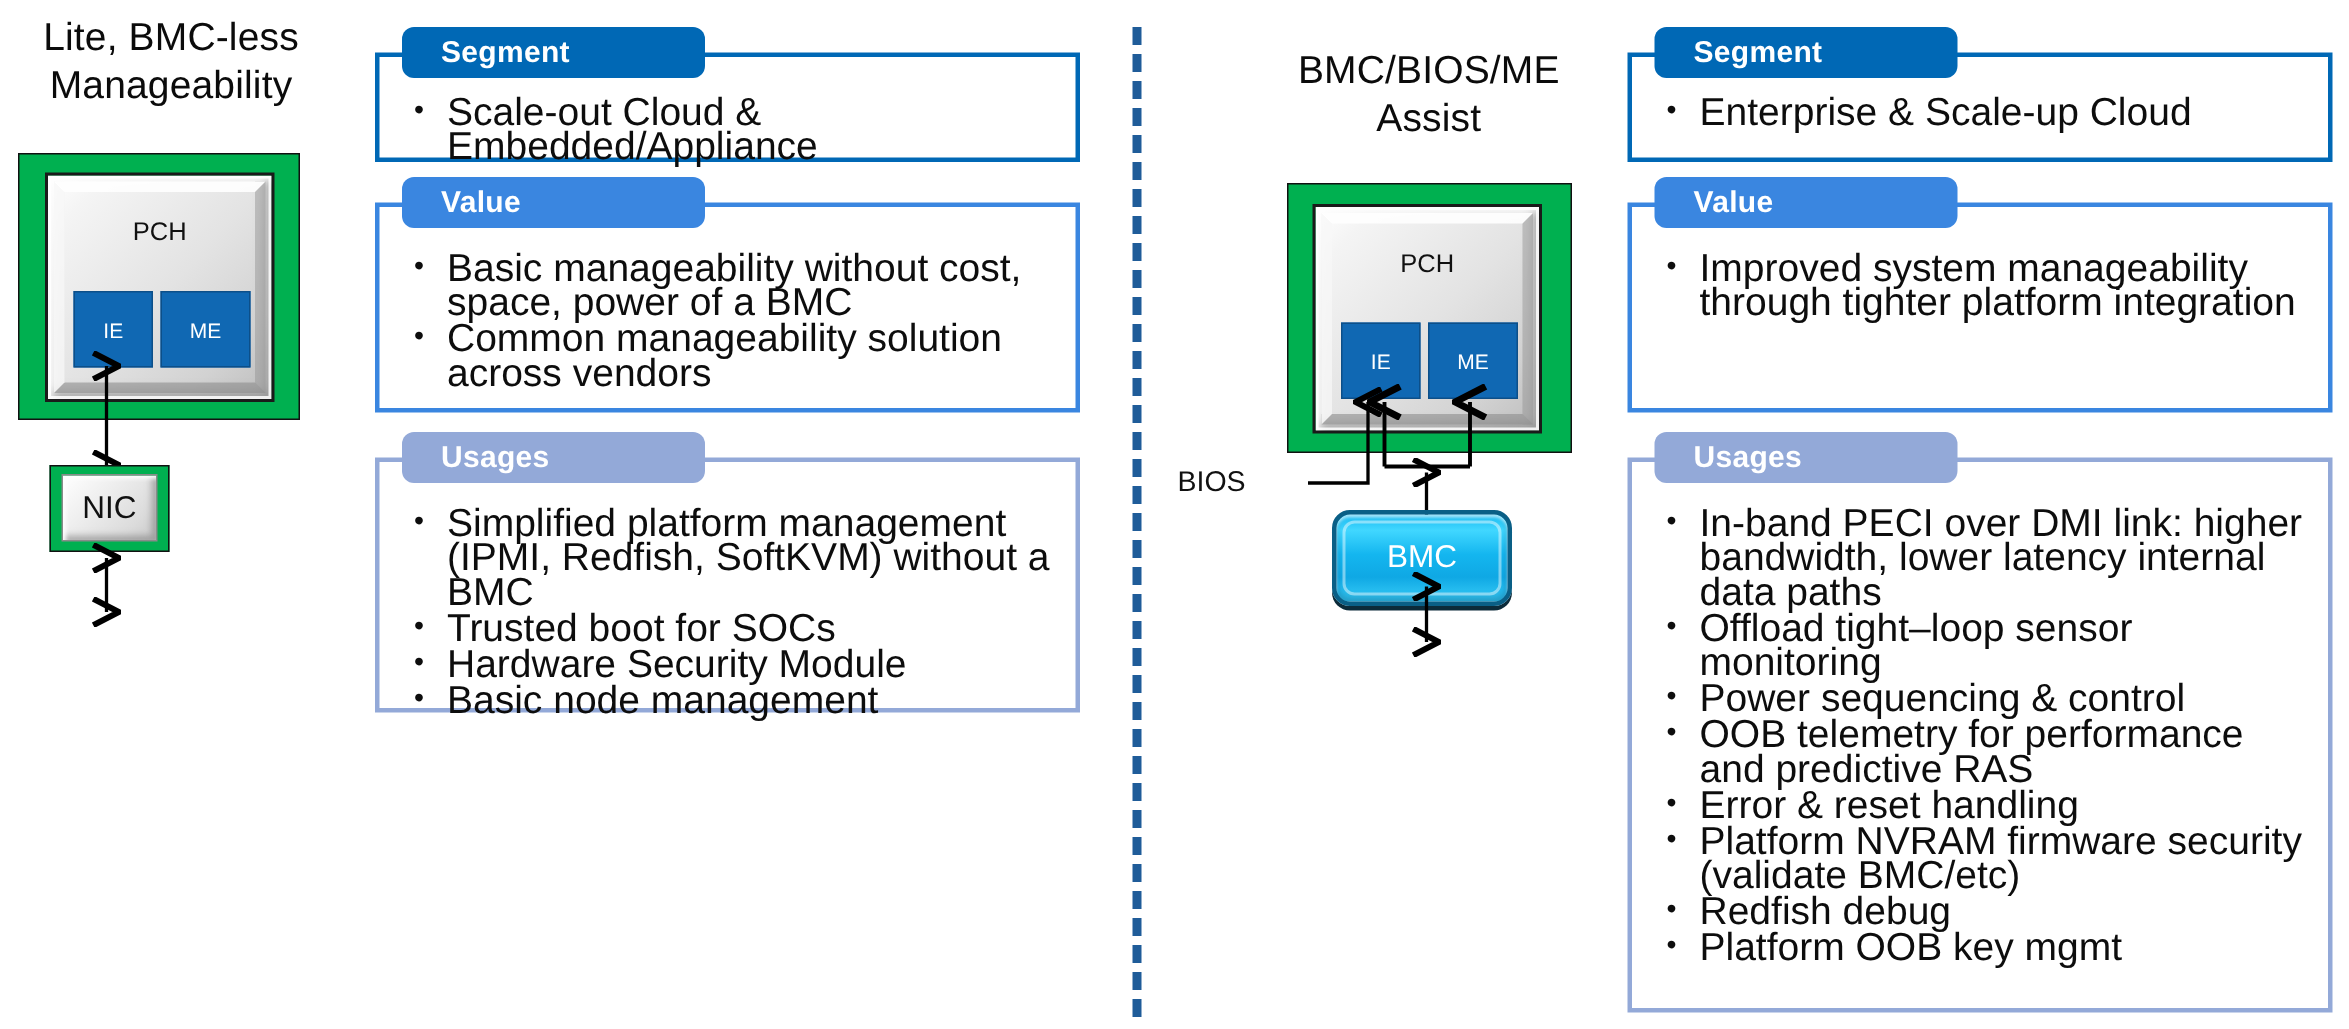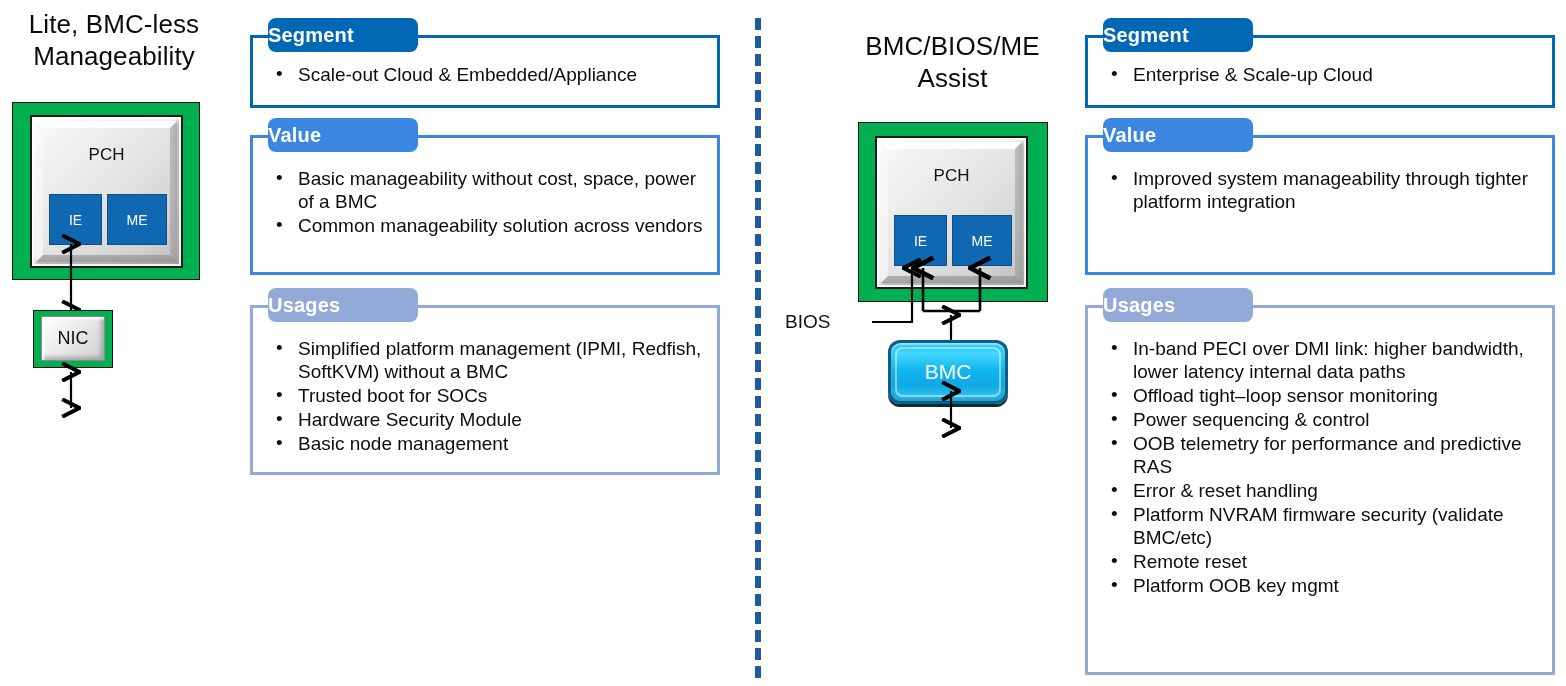--- a/index.html
+++ b/index.html
@@ -68,21 +68,21 @@
     font-size:14px;
     display:flex;align-items:center;justify-content:center;
   }
   .nic-inner{
     position:absolute;
     box-sizing:border-box;
     background:linear-gradient(135deg,#ffffff 0%,#ededed 40%,#dcdcdc 75%,#c9c9c9 100%);
     border:1px solid #8a8a8a;
     box-shadow:inset 2px 2px 3px #ffffff, inset -3px -3px 4px rgba(130,130,130,.6);
     display:flex;align-items:center;justify-content:center;
-    font-size:18px;color:#111;
+    font-size:21px;color:#111;
   }
   .bmc{
     position:absolute;
     box-sizing:border-box;
     border-radius:12px;
     background:
       linear-gradient(180deg,#18b9f0 0%,#41d7ff 18%,#14b6ef 46%,#0fa8e4 72%,#39cdf8 100%);
     border:3px solid #0a5f86;
     box-shadow:0 3px 0 #0c2b3a, inset 0 2px 2px rgba(255,255,255,.6),
                inset 0 -3px 4px rgba(0,70,110,.35);
@@ -113,41 +113,41 @@
   }
   .info-box .box-frame{
     position:absolute;inset:0;
     box-sizing:border-box;
     border:3px solid var(--accent);
   }
   .hdr{
     position:absolute;
     top:-17px;left:18px;
     height:34px;
-    padding:0 0;
+    padding:0 26px;
     min-width:150px;
     border-radius:8px;
     background:var(--accent);
     color:#ffffff;
     font-size:20px;
     font-weight:bold;
     display:flex;align-items:center;
     letter-spacing:.2px;
     z-index:3;
   }
   .bullets{
     position:absolute;
     left:22px;right:14px;
     top:28px;
     z-index:2;
   }
   .bullet{
     position:relative;
     padding-left:26px;
-    font-size:19px;
+    font-size:26px;
     line-height:23px;
     color:#0d0d0d;
     margin-bottom:1px;
   }
   .bullet:before{
     content:"\2022";
     position:absolute;left:4px;top:-1px;
     font-size:19px;
     color:#0d0d0d;
   }
@@ -266,18 +266,18 @@
   <div class="info-box" style="left:1085px;top:305px;width:470px;height:370px;--accent:#93A9D8;">
     <div class="box-frame"></div>
     <div class="hdr">Usages</div>
     <div class="bullets" style="top:32px;">
       <div class="bullet">In-band PECI over DMI link: higher bandwidth, lower latency internal data paths</div>
       <div class="bullet">Offload tight–loop sensor monitoring</div>
       <div class="bullet">Power sequencing &amp; control</div>
       <div class="bullet">OOB telemetry for performance and predictive RAS</div>
       <div class="bullet">Error &amp; reset handling</div>
       <div class="bullet">Platform NVRAM firmware security (validate BMC/etc)</div>
-      <div class="bullet">Remote reset</div>
+      <div class="bullet">Redfish debug</div>
       <div class="bullet">Platform OOB key mgmt</div>
     </div>
   </div>
 
 </div>
 
 </body></html>

